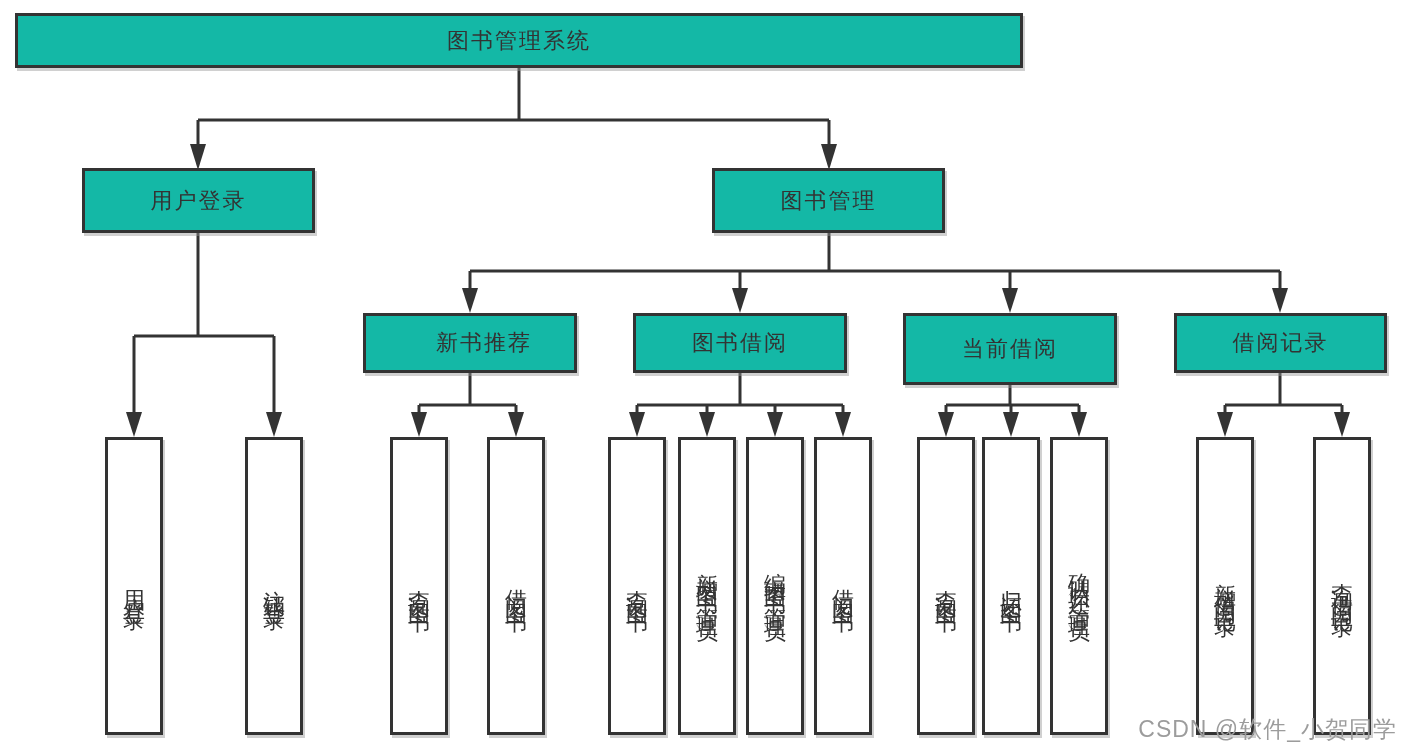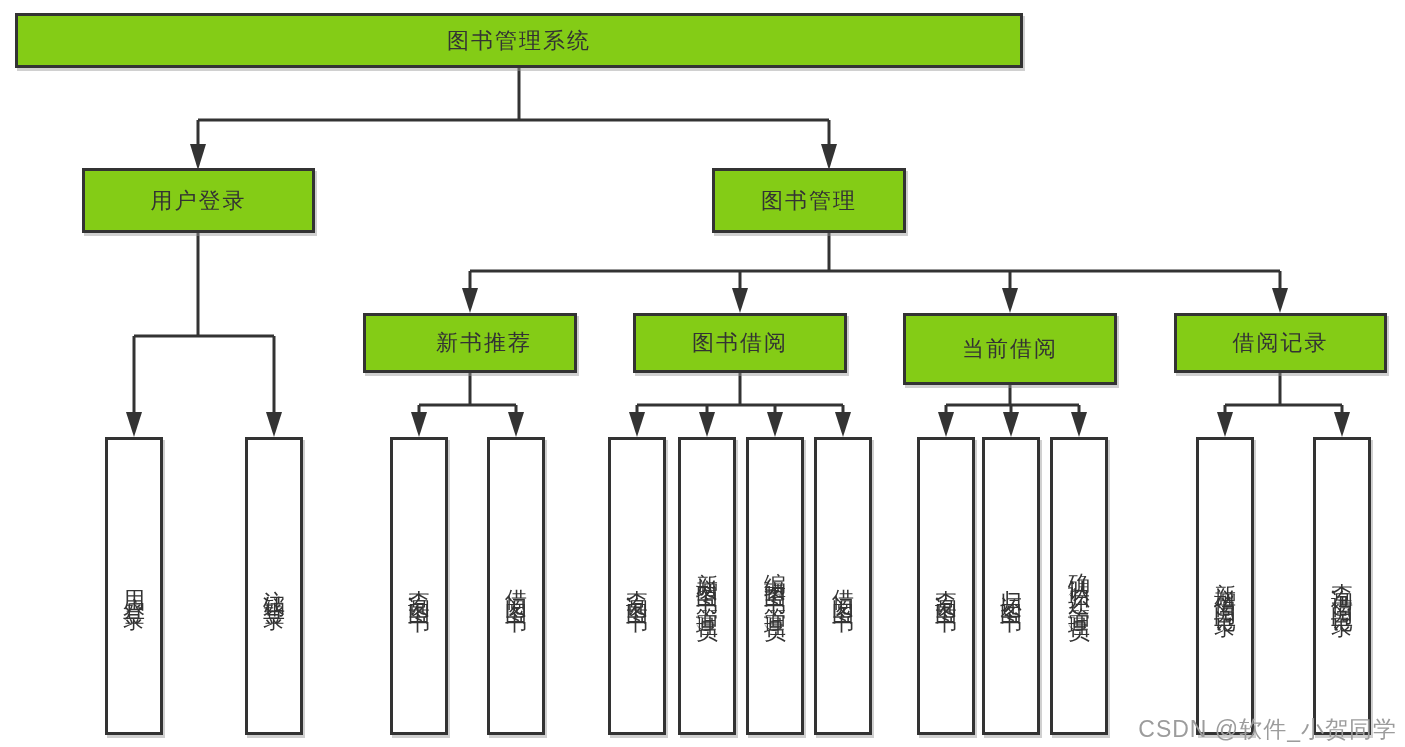--- a/index.html
+++ b/index.html
@@ -13,21 +13,21 @@
   }
   .connectors {
     position: absolute;
     left: 0; top: 0;
     width: 1405px; height: 747px;
     pointer-events: none;
   }
   .hbox {
     position: absolute;
     box-sizing: border-box;
-    background: #84cc16;
+    background: #14b8a6;
     border: 3px solid #333333;
     box-shadow: 2px 3px 0 rgba(150,150,150,0.45);
     display: flex;
     align-items: center;
     justify-content: center;
     font-size: 22px;
     color: #333333;
     letter-spacing: 2px;
     z-index: 2;
   }
@@ -137,21 +137,21 @@
     </g>
   </svg>
 
   <div class="hbox" style="left:15px; top:13px; width:1008px; height:55px;">
     <span>图书管理系统</span>
   </div>
 
   <div class="hbox" style="left:82px; top:168px; width:233px; height:65px;">
     <span>用户登录</span>
   </div>
-  <div class="hbox" style="left:712px; top:168px; width:194px; height:65px;">
+  <div class="hbox" style="left:712px; top:168px; width:233px; height:65px;">
     <span>图书管理</span>
   </div>
 
   <div class="hbox" style="left:363px; top:313px; width:214px; height:60px;padding-left:28px;">
     <span>新书推荐</span>
   </div>
   <div class="hbox" style="left:633px; top:313px; width:214px; height:60px;font-family:Liberation Serif, serif;">
     <span>图书借阅</span>
   </div>
   <div class="hbox" style="left:903px; top:313px; width:214px; height:72px;">

